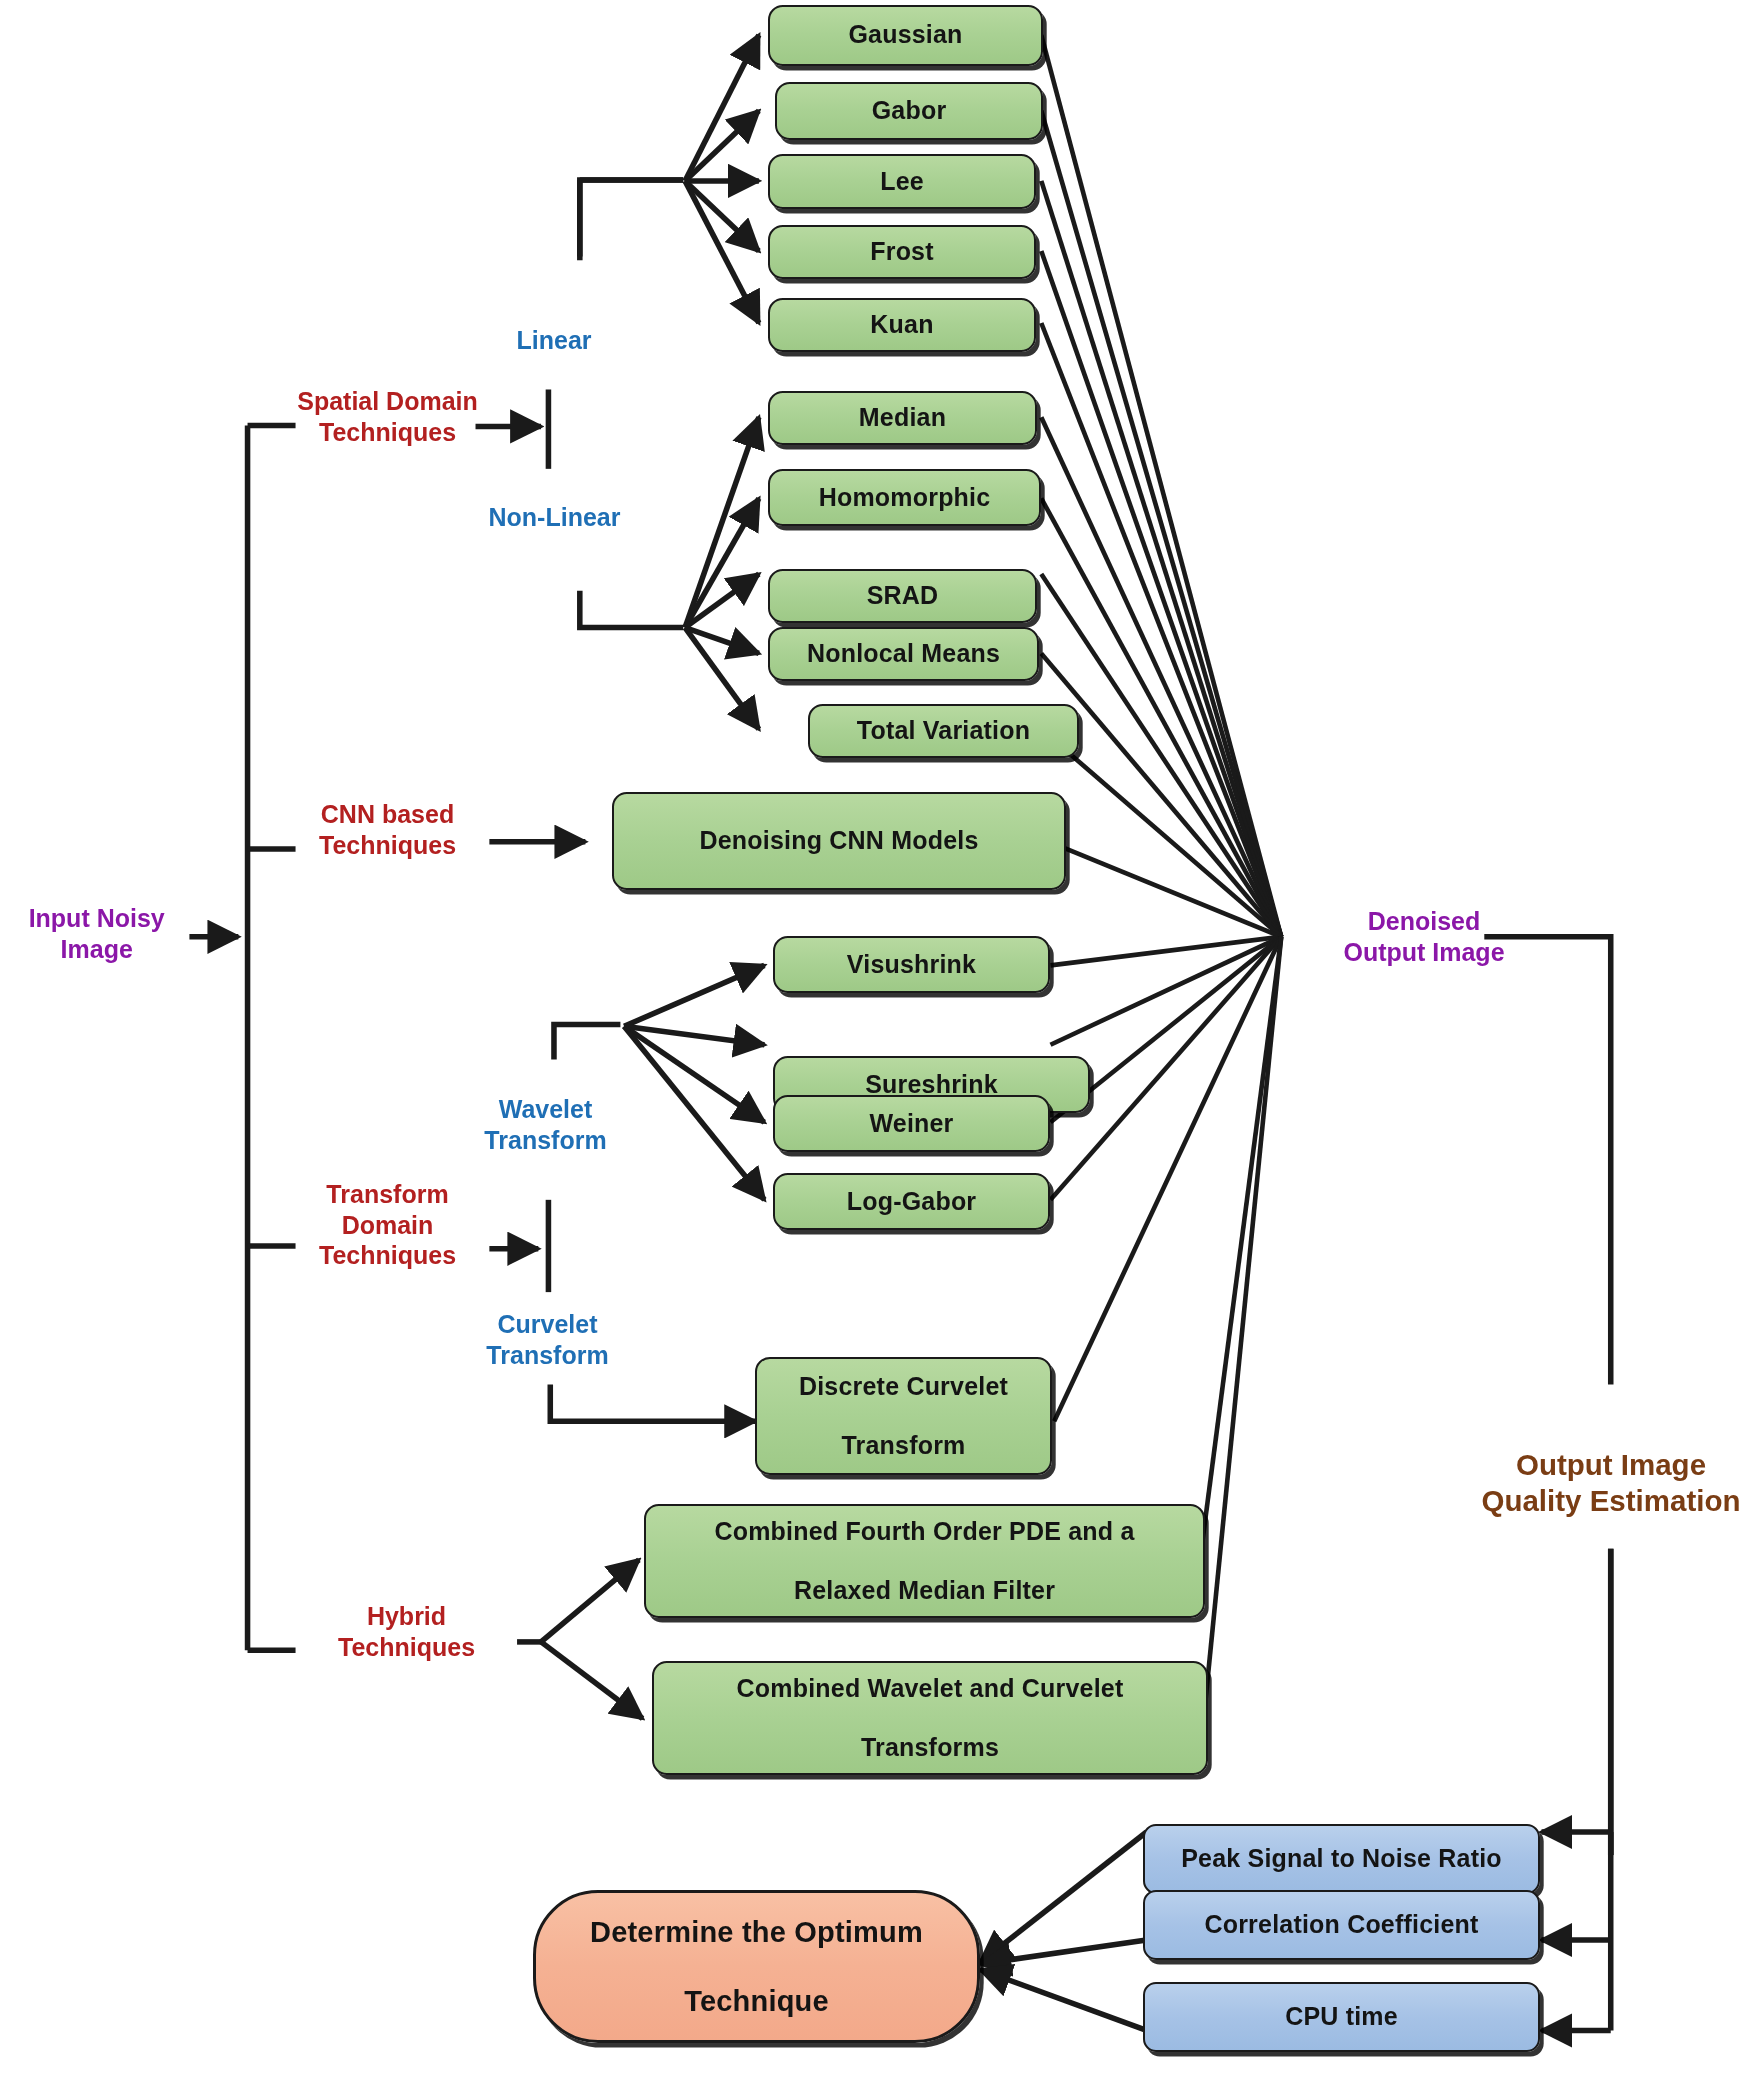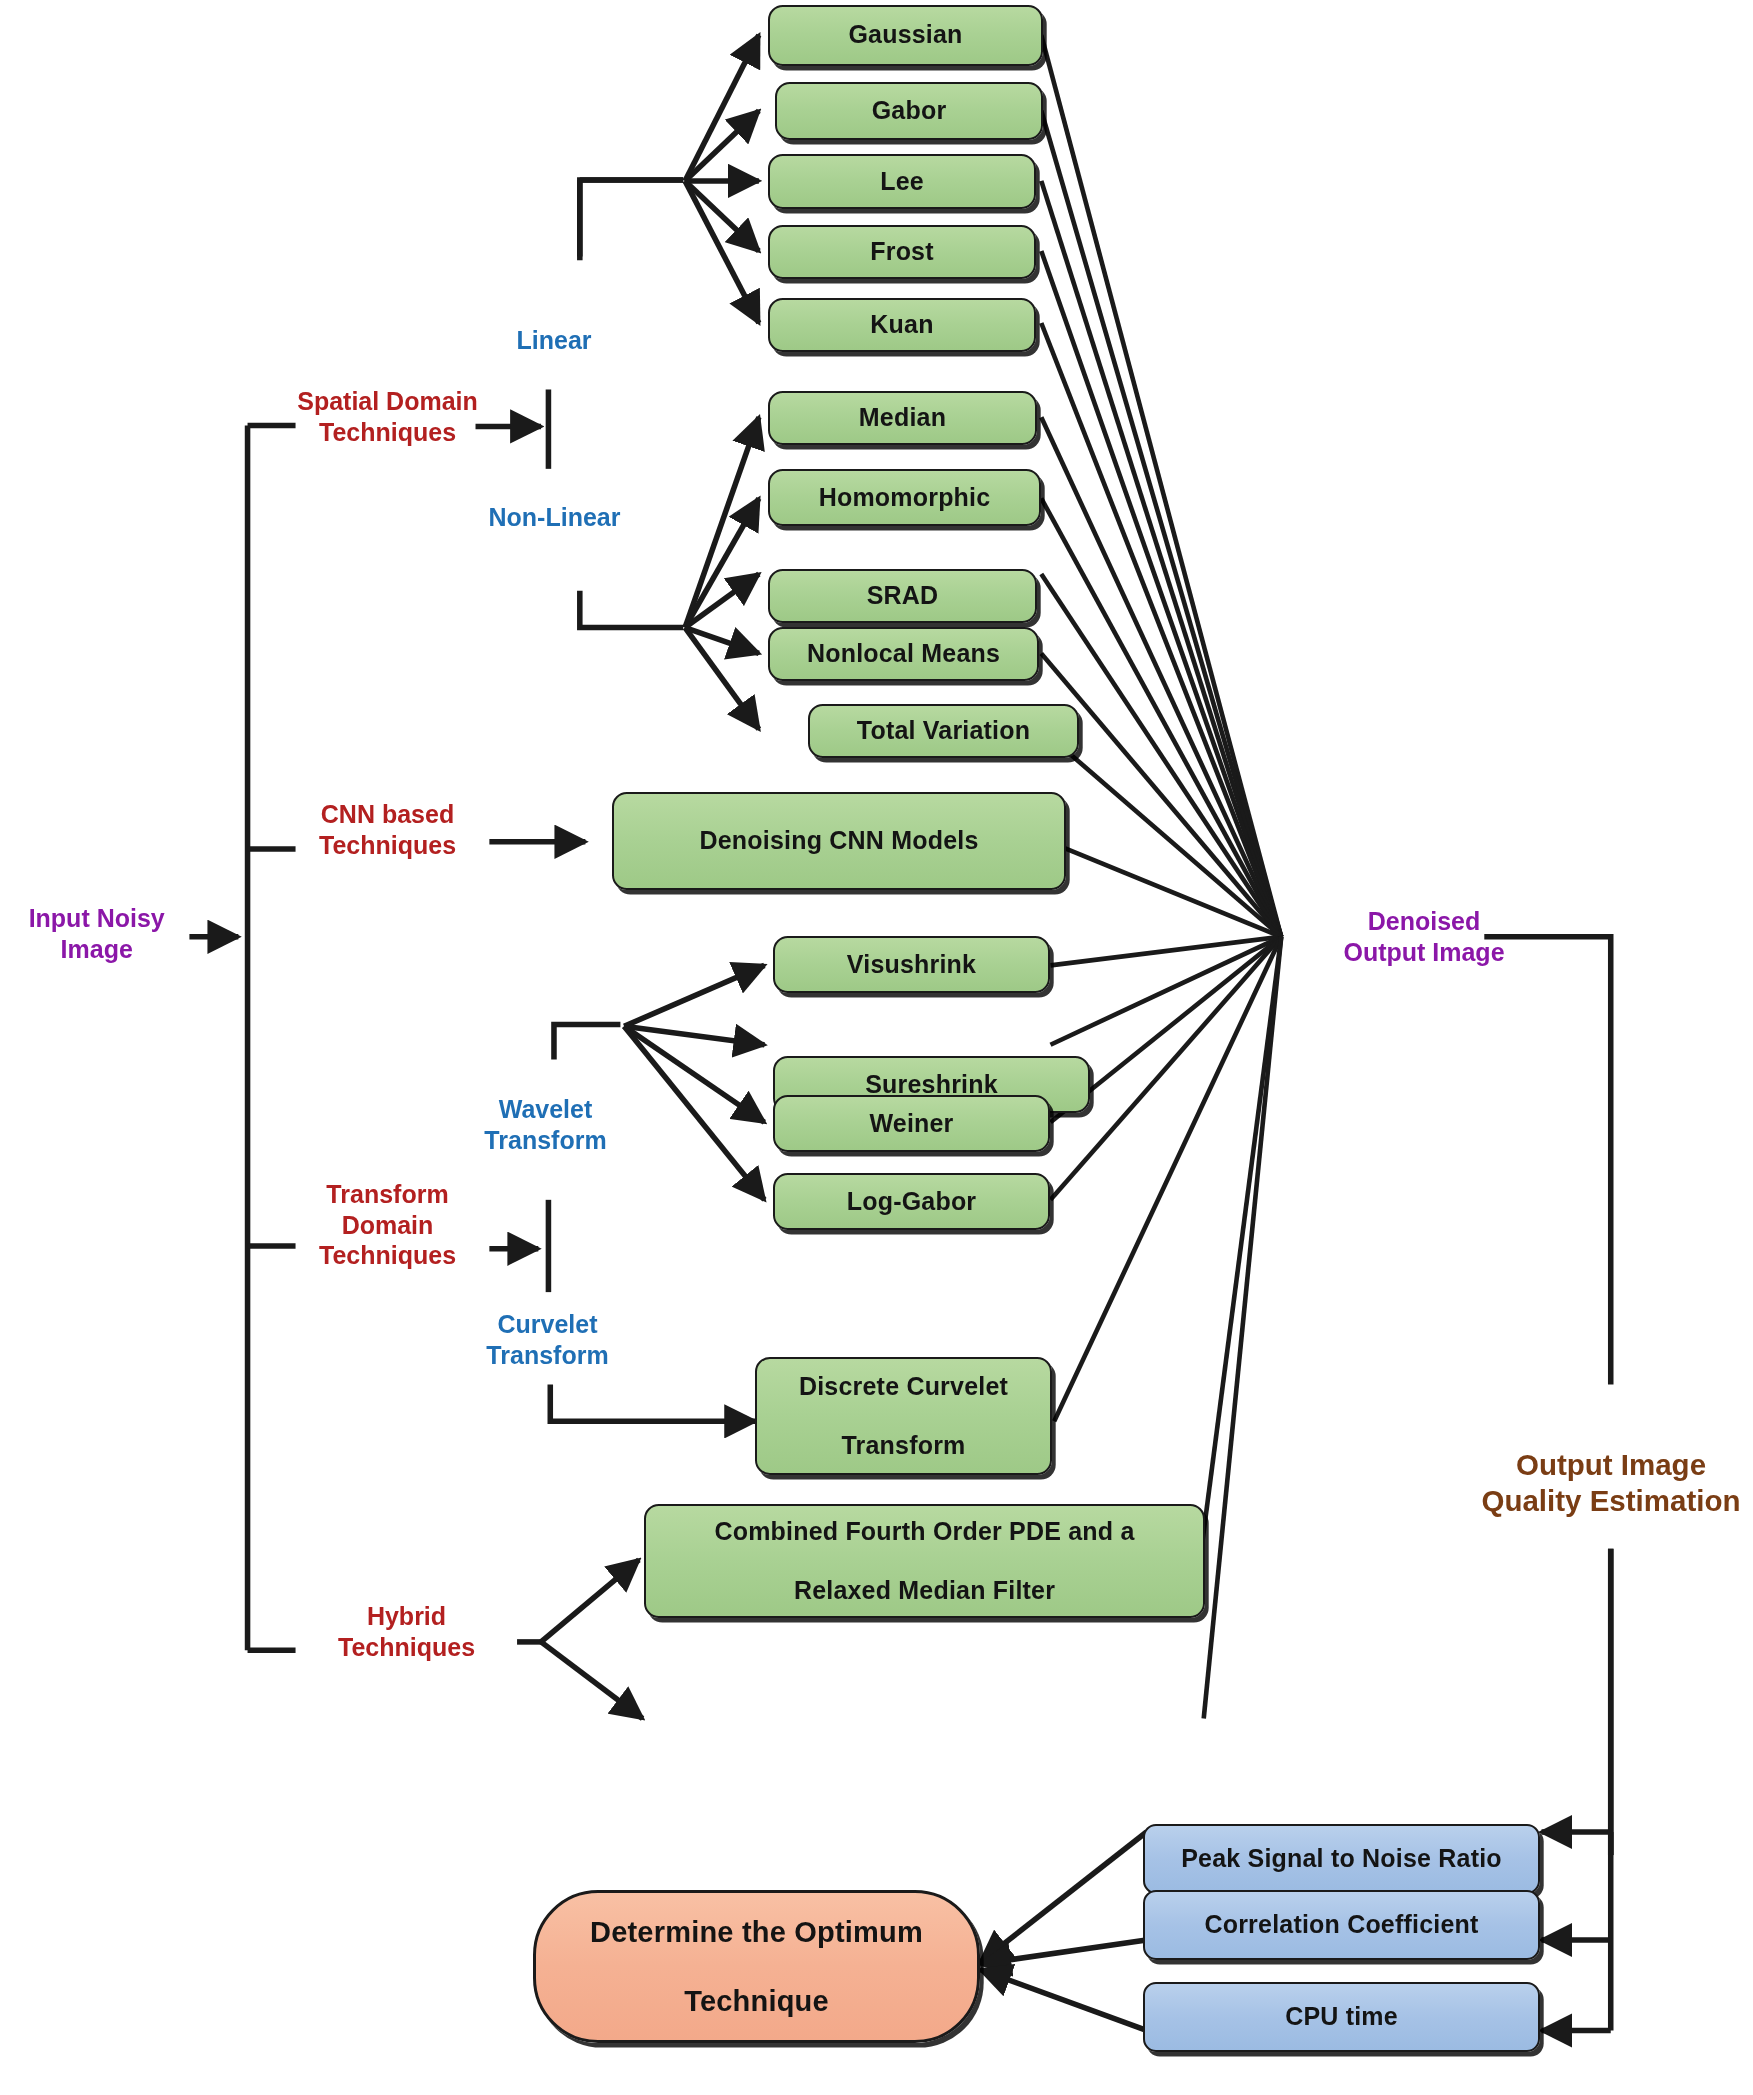--- a/index.html
+++ b/index.html
@@ -273,20 +273,26 @@
     </span>
   </div>
 
   <div class="node green" style="left:644px;top:1504px;width:561px;height:114px;">
     <span>
       <span>Combined Fourth Order PDE and a</span><br>
       <span>Relaxed Median Filter</span>
     </span>
   </div>
 
+  <div class="node green" style="left:652px;top:1661px;width:556px;height:114px;">
+    <span>
+      <span>Combined Wavelet and Curvelet</span><br>
+      <span>Transforms</span>
+    </span>
+  </div>
 
   <div class="lbl lbl-purple" style="left:1318px;top:906px;width:212px;">
     <div>Denoised</div>
     <div>Output Image</div>
   </div>
 
   <div class="lbl lbl-brown" style="left:1469px;top:1447px;width:284px;">
     <div>Output Image</div>
     <div>Quality Estimation</div>
   </div>

